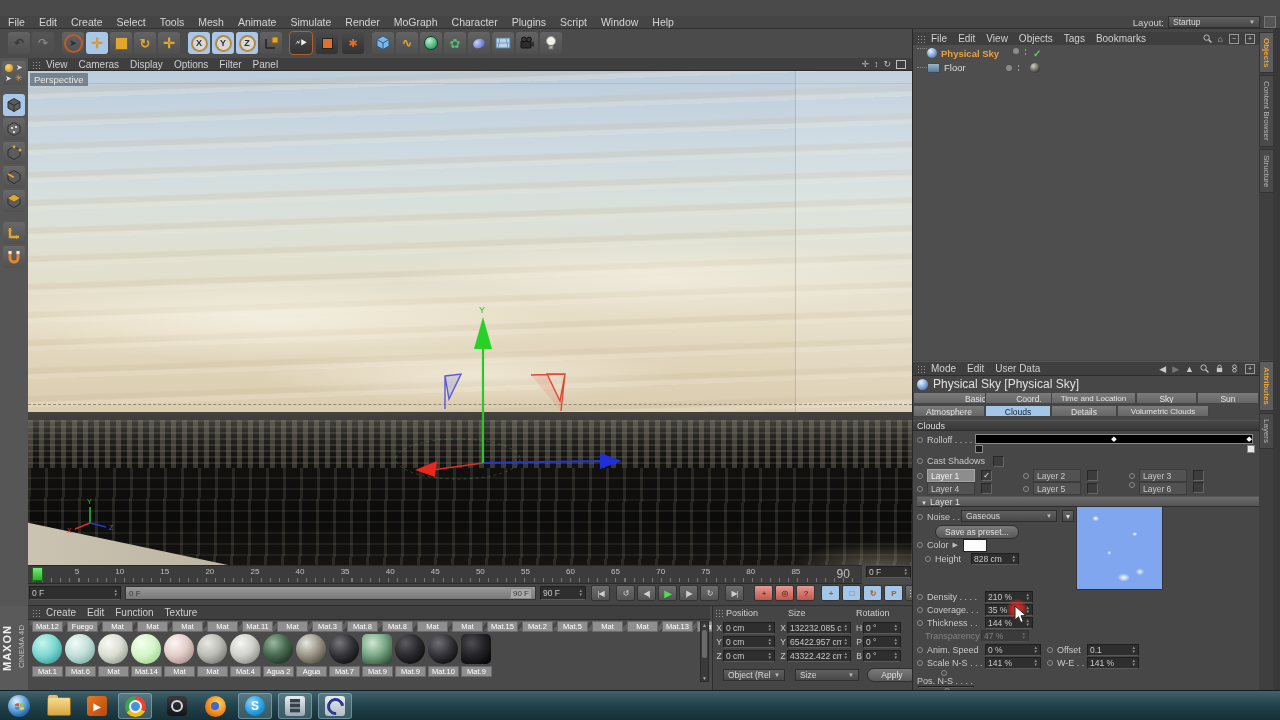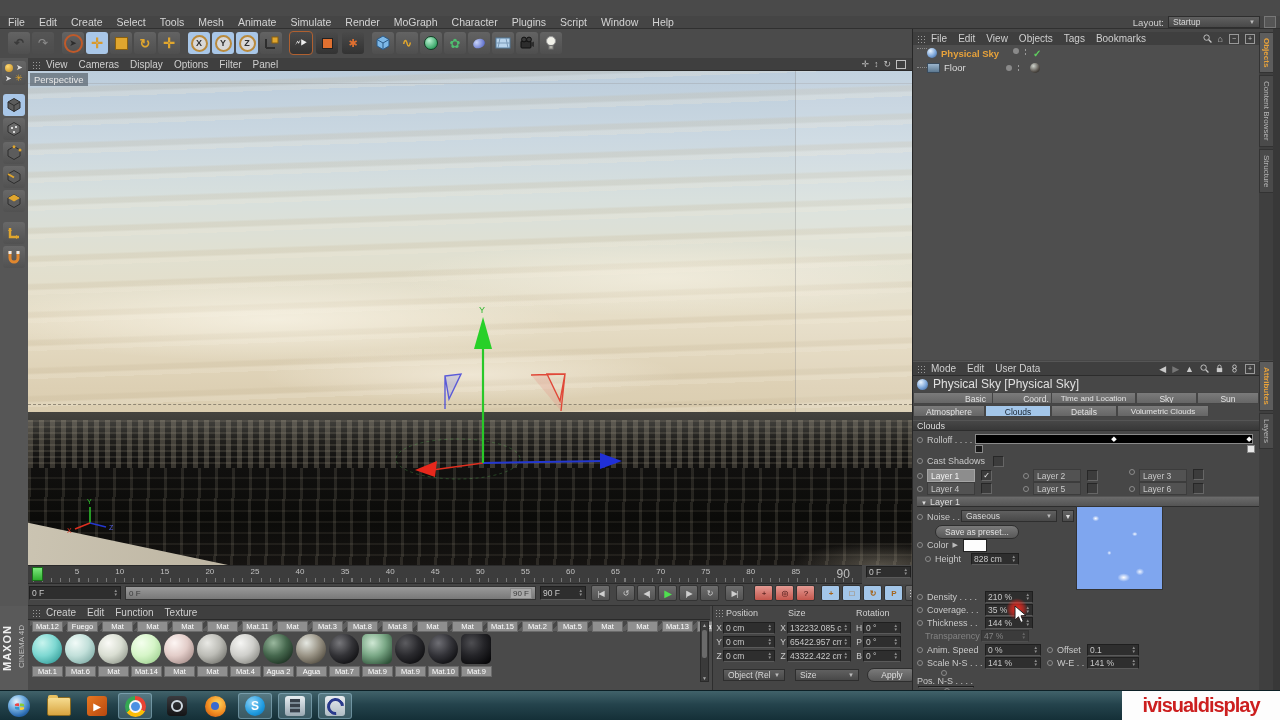--- a/index.html
+++ b/index.html
@@ -592,21 +592,21 @@
             </svg>
           <span class="omicon" style="width:8px;height:8px;border:1px solid #999;font-size:7px;line-height:7px;text-align:center;">+</span>
         </span>
       </div>
       <div style="position:absolute;left:4px;top:17px;display:flex;align-items:center;">
         <span style="width:11px;height:11px;border-radius:50%;background:radial-gradient(circle at 35% 30%,#e8f2fc,#7aa4d8 55%,#35588a);margin-right:5px;"></span>
         <span style="font-size:12px;color:#e0e0e0;">Physical Sky [Physical Sky]</span>
       </div>
 
       <div class="tab" style="left:0;top:32px;width:93px;padding-left:32px;">Basic</div>
-      <div class="tab" style="left:79px;top:32px;width:88px;">Coord.</div>
+      <div class="tab" style="left:72px;top:32px;width:88px;">Coord.</div>
       <div class="tab" style="left:138px;top:32px;width:85px;font-size:8px;">Time and Location</div>
       <div class="tab" style="left:223px;top:32px;width:61px;">Sky</div>
       <div class="tab" style="left:284px;top:32px;width:62px;">Sun</div>
       <div class="tab" style="left:0;top:45px;width:72px;">Atmosphere</div>
       <div class="tab sel" style="left:72px;top:45px;width:66px;">Clouds</div>
       <div class="tab" style="left:138px;top:45px;width:66px;">Details</div>
       <div class="tab" style="left:204px;top:45px;width:92px;font-size:8px;">Volumetric Clouds</div>
 
       <div class="sechdr" style="left:0;top:60px;width:346px;height:11px;">Clouds</div>
 
@@ -633,36 +633,36 @@
       <div style="width:106px;height:13px;display:flex;align-items:center;">
           <span class="adot"></span>
           <span class="lay on">Layer 1</span>
           <span class="lcb">✓</span>
         </div>
           <div style="width:106px;height:13px;display:flex;align-items:center;">
           <span class="adot"></span>
           <span class="lay">Layer 2</span>
           <span class="lcb"></span>
         </div>
-          <div style="width:106px;height:13px;display:flex;align-items:flex-start;">
+          <div style="width:106px;height:13px;display:flex;align-items:center;">
           <span class="adot"></span>
           <span class="lay">Layer 3</span>
           <span class="lcb"></span>
         </div>
           <div style="width:106px;height:13px;display:flex;align-items:center;">
           <span class="adot"></span>
           <span class="lay">Layer 4</span>
           <span class="lcb"></span>
         </div>
           <div style="width:106px;height:13px;display:flex;align-items:center;">
           <span class="adot"></span>
           <span class="lay">Layer 5</span>
           <span class="lcb"></span>
         </div>
-          <div style="width:106px;height:13px;display:flex;align-items:center;">
+          <div style="width:106px;height:13px;display:flex;align-items:flex-start;">
           <span class="adot"></span>
           <span class="lay">Layer 6</span>
           <span class="lcb"></span>
         </div>
         </div>
 
       <div class="sechdr" style="left:4px;top:136px;width:342px;height:11px;background:linear-gradient(#6b6b6b,#545454);"><span style="font-size:6px;margin-right:3px;">▼</span><span>Layer 1</span></div>
 
       <div class="prow" style="left:4px;top:151px;">
         <span class="adot"></span>
@@ -852,22 +852,19 @@
           <span style="width:10px;height:14px;background:repeating-linear-gradient(180deg,#38404a 0 3px,#7a8894 3px 5px);"></span>
         </span>
     </div>
     <div class="tkico press" style="left:318px;">
       <span style="width:20px;height:20px;border-radius:3px;background:linear-gradient(#e8ecf0,#b0bcc4);display:flex;align-items:center;justify-content:center;">
           <span style="width:11px;height:11px;border-radius:50%;border:3px solid #2a3a8c;border-right-color:transparent;transform:rotate(40deg);"></span>
         </span>
     </div>
   </div>
 
-  <div class="abs" style="left:1122px;top:691px;width:158px;height:29px;background:#fdfdfd;display:flex;align-items:center;justify-content:center;">
-    <span style="color:#cc1f1f;font-weight:bold;font-size:20px;letter-spacing:-1px;">ivisualdisplay</span>
-  </div>
 
   <div style="position:absolute;left:1006px;top:598px;width:22px;height:22px;border-radius:50%;background:radial-gradient(circle,rgba(255,40,30,0.95) 0%,rgba(255,40,30,0.55) 40%,rgba(255,40,30,0) 70%);pointer-events:none;"></div>
   <svg width="14" height="20" viewBox="0 0 14 20" style="position:absolute;left:1014px;top:605px;pointer-events:none;">
     <polygon points="1,1 1,15 4.5,11.8 6.8,17.5 9.3,16.4 7,10.8 12,10.5" fill="#fff" stroke="#222" stroke-width="1"></polygon>
   </svg>
 
 </div>
 
 </body></html>

